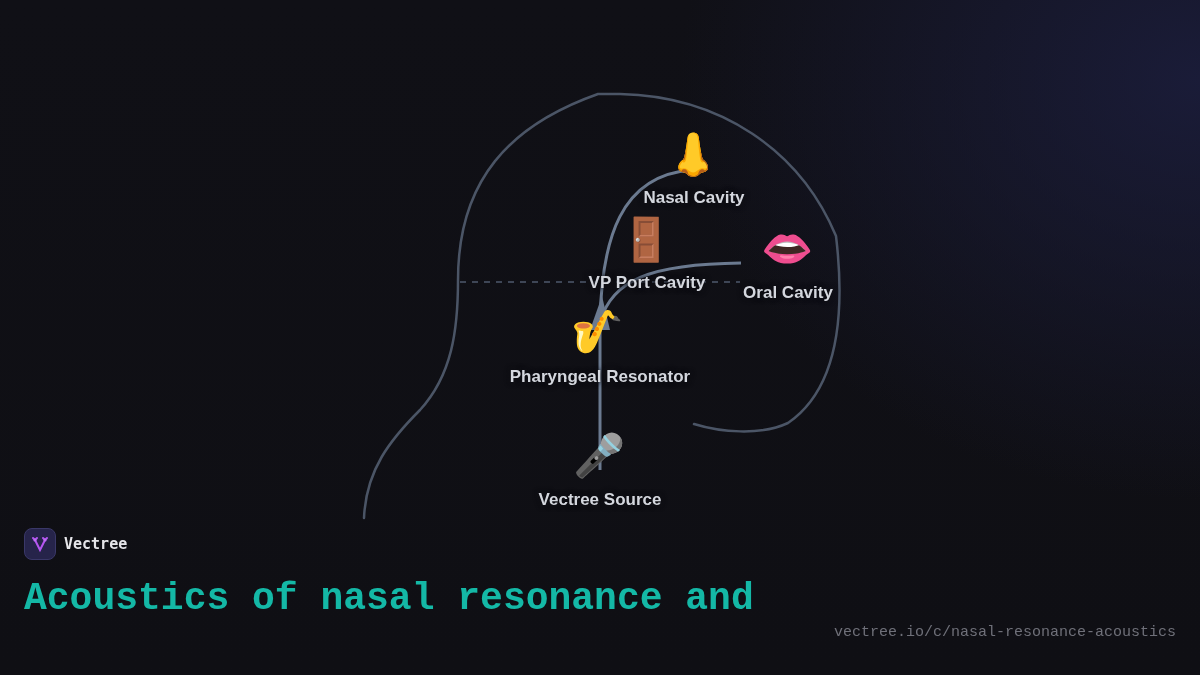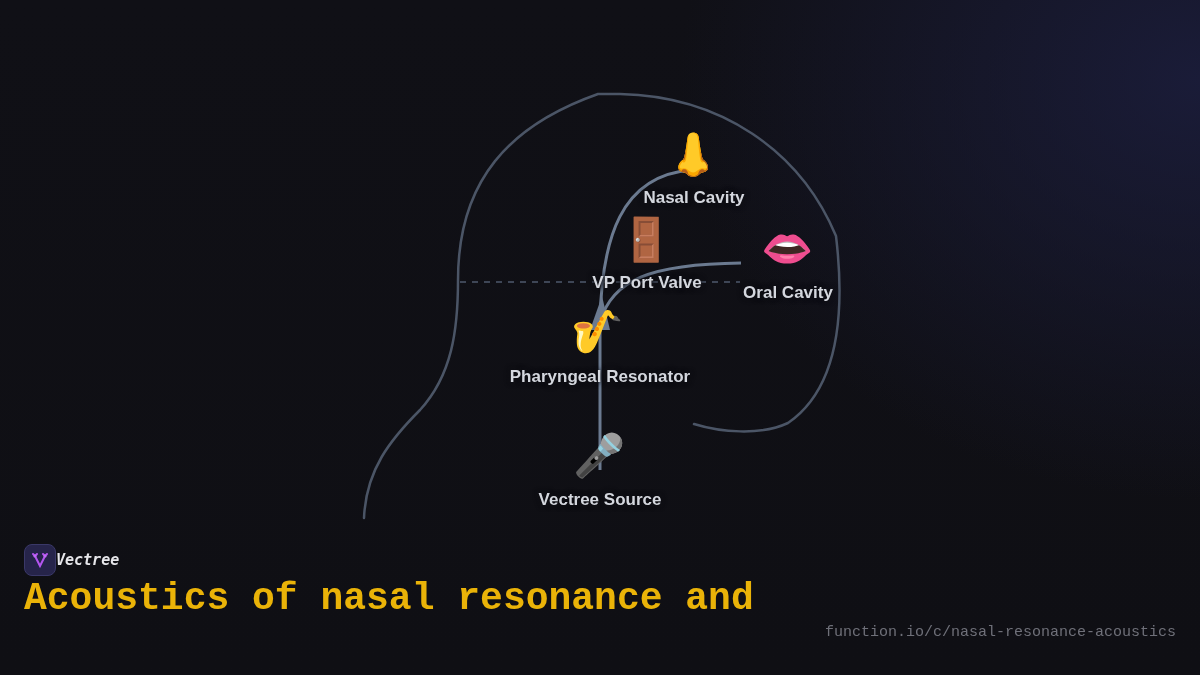--- a/index.html
+++ b/index.html
@@ -21,34 +21,34 @@
       display: flex; flex-direction: column; align-items: center;
     }
     .node .emoji { font-size: 42px; line-height: 48px; font-family: "DejaVu Sans", sans-serif; }
     .node-label {
       position: absolute; z-index: 3; transform: translate(-50%, -50%);
       color: #d4d7de; font-weight: bold; font-size: 17px; white-space: nowrap;
       font-family: "Liberation Sans", sans-serif;
       text-shadow: 0 0 6px #0f0f14, 0 0 4px #0f0f14;
     }
     .brand {
-      position: absolute; left: 24px; top: 544px; z-index: 4;
-      display: flex; align-items: center; gap: 0; font-style: italic;
+      position: absolute; left: 24px; top: 528px; z-index: 4;
+      display: flex; align-items: center; gap: 8px;
     }
     .brand-logo {
       width: 32px; height: 32px; border-radius: 8px;
       background: #26244a; border: 1px solid #3a3868;
       display: flex; align-items: center; justify-content: center; box-sizing: border-box;
     }
     .brand-name {
       color: #e6e6ea; font-family: "DejaVu Sans Mono", monospace; font-weight: bold; font-size: 15px;
     }
     .title {
       position: absolute; left: 24px; top: 582px; z-index: 4; margin: 0;
-      color: #eab308; font-family: "Liberation Mono", monospace; font-weight: bold;
+      color: #14b8a6; font-family: "Liberation Mono", monospace; font-weight: bold;
       font-size: 38px; line-height: 34px; letter-spacing: 0px;
     }
     .url {
       position: absolute; right: 24px; top: 624px; z-index: 4;
       color: #6f7079; font-family: "Liberation Mono", monospace; font-size: 15px;
     }
   </style>
 </head>
 <body>
 
@@ -70,21 +70,21 @@
 </svg>
 
 <div class="node" style="left:694px; top:155px;">
   <span class="emoji">👃</span>
 </div>
 <div class="node-label" style="left:694px; top:198px;">Nasal Cavity</div>
 
 <div class="node" style="left:647px; top:240px;">
   <span class="emoji">🚪</span>
 </div>
-<div class="node-label" style="left:647px; top:283px;">VP Port Valve</div>
+<div class="node-label" style="left:647px; top:283px;">VP Port Cavity</div>
 
 <div class="node" style="left:788px; top:249px;">
   <span class="emoji">👄</span>
 </div>
 <div class="node-label" style="left:788px; top:293px;">Oral Cavity</div>
 
 <div class="node" style="left:598px; top:332px;">
   <span class="emoji">🎷</span>
 </div>
 <div class="node-label" style="left:600px; top:377px;text-align:right;">Pharyngeal Resonator</div>
@@ -102,13 +102,13 @@
       <circle cx="15" cy="6" r="1.6" fill="#c06cf5"></circle>
     </svg>
   </div>
   <span class="brand-name">Vectree</span>
 </div>
 
 <h1 class="title">
   <span>Acoustics of nasal resonance and</span><br>
 </h1>
 
-<div class="url">function.io/c/nasal-resonance-acoustics</div>
+<div class="url">vectree.io/c/nasal-resonance-acoustics</div>
 
 </body></html>

